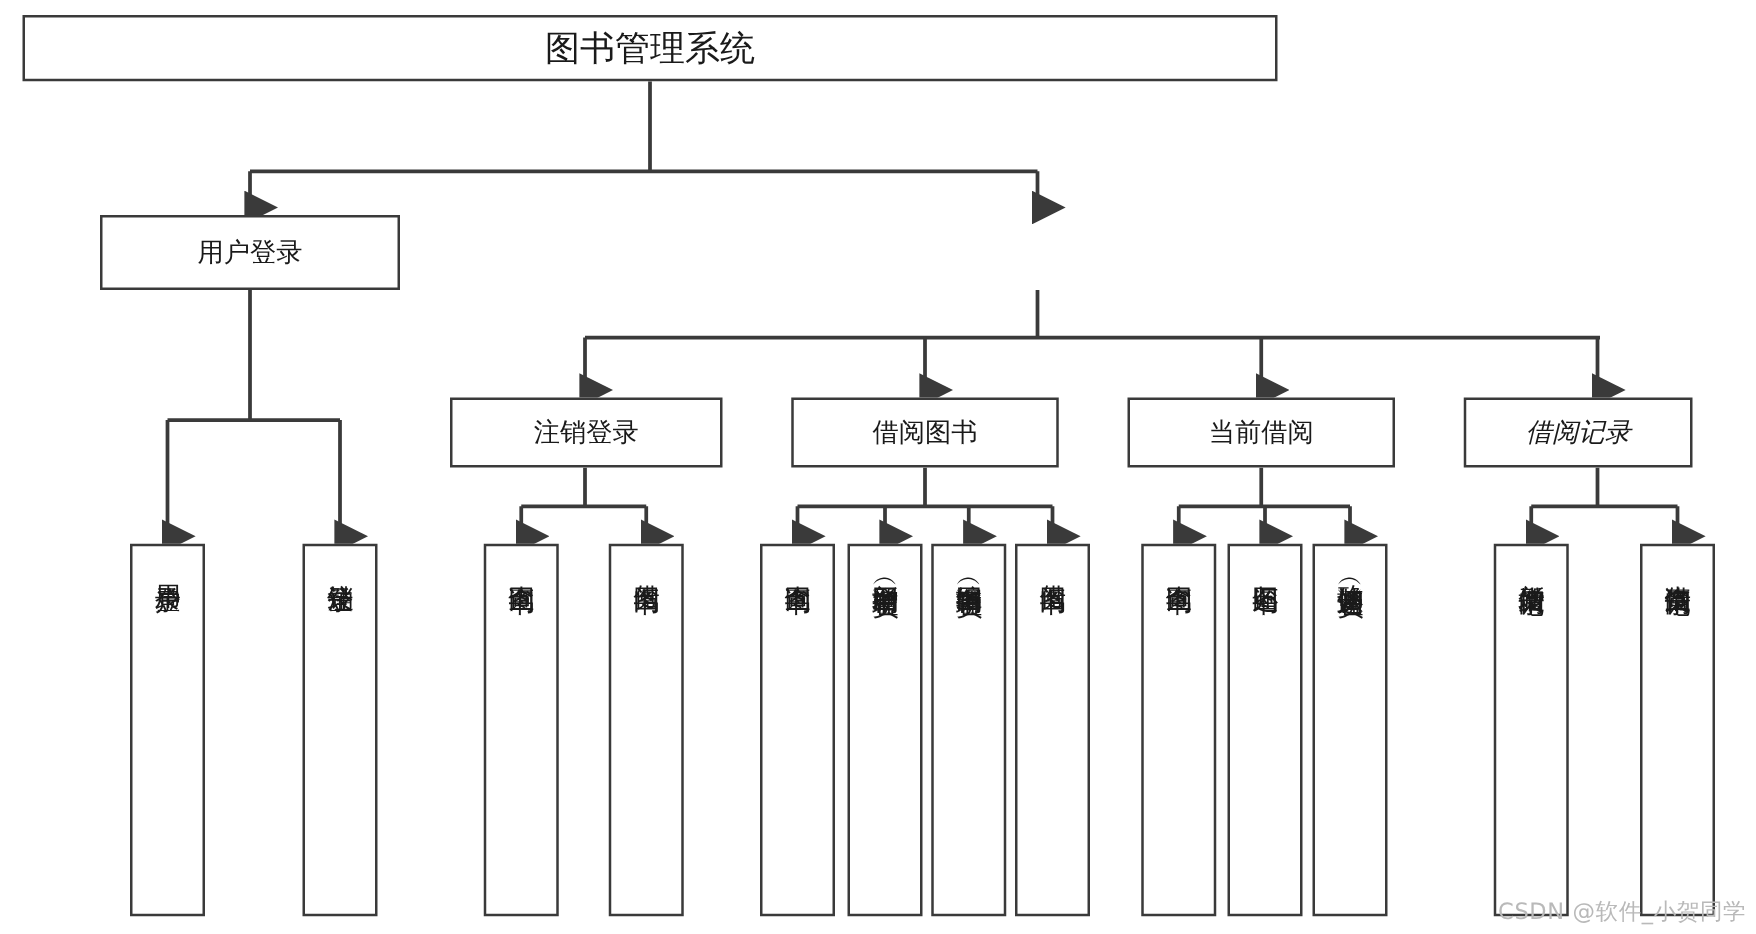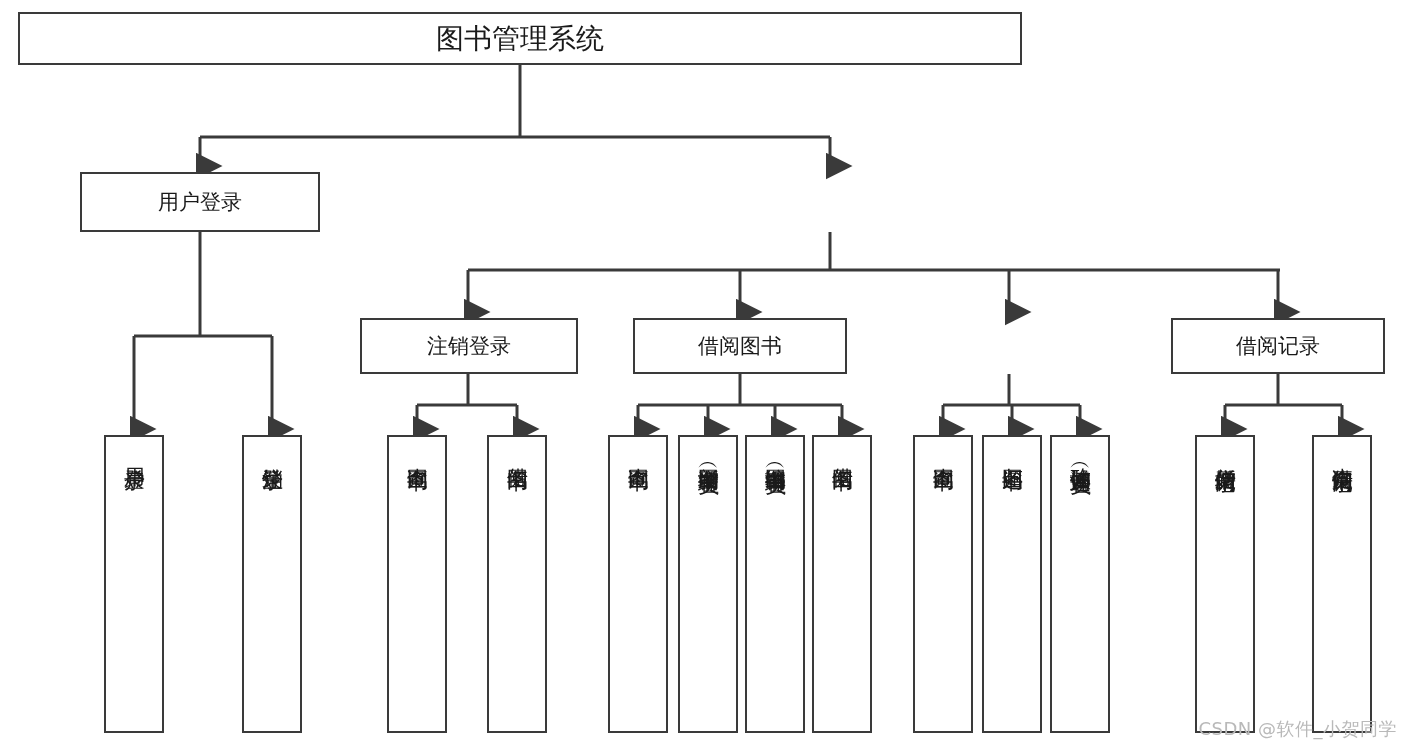--- a/index.html
+++ b/index.html
@@ -126,21 +126,24 @@
   <div class="node level2" style="left:80px;top:172px;width:240px;height:60px;">
     <span>用户登录</span>
   </div>
 
   <div class="node level2" style="left:360px;top:318px;width:218px;height:56px;">
     <span>注销登录</span>
   </div>
   <div class="node level2" style="left:633px;top:318px;width:214px;height:56px;">
     <span>借阅图书</span>
   </div>
-  <div class="node level2" style="left:1171px;top:318px;width:214px;height:56px;">
+  <div class="node level2" style="left:902px;top:318px;width:214px;height:56px;">
+    <span>当前借阅</span>
+  </div>
+  <div class="node level2" style="left:1171px;top:318px;width:183px;height:56px;font-style:italic;">
     <span>借阅记录</span>
   </div>
 
   <div class="node leaf" style="left:104px;top:435px;width:60px;height:298px;">
     <span class="vtext">用户登录</span>
   </div>
   <div class="node leaf" style="left:242px;top:435px;width:60px;height:298px;">
     <span class="vtext">注销登录</span>
   </div>
   <div class="node leaf" style="left:387px;top:435px;width:60px;height:298px;">

